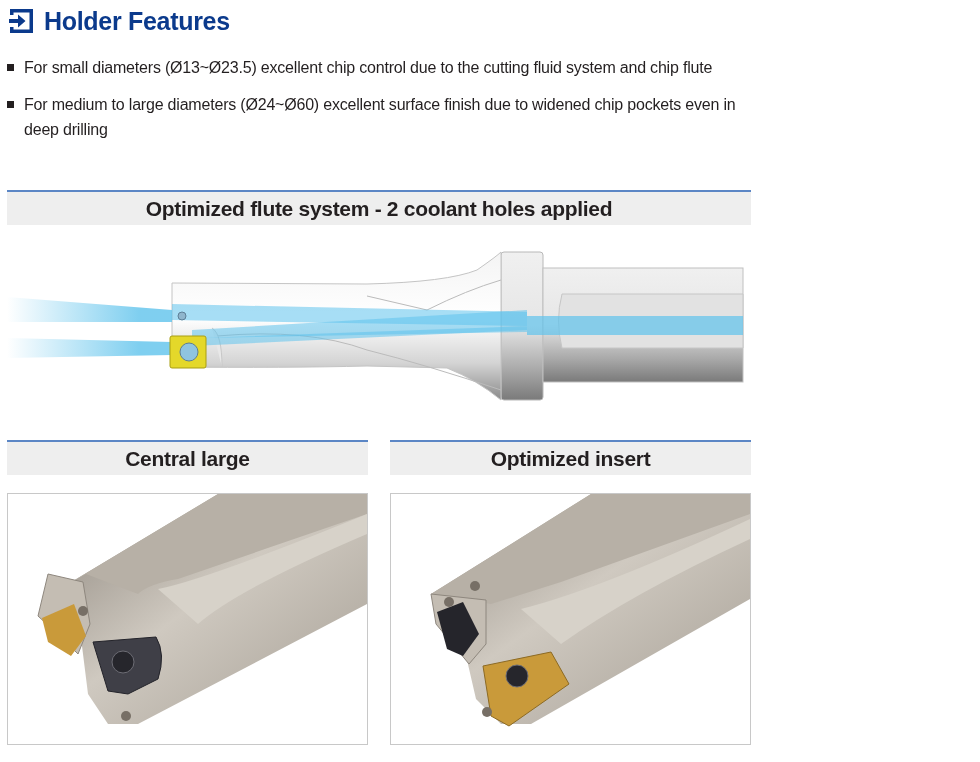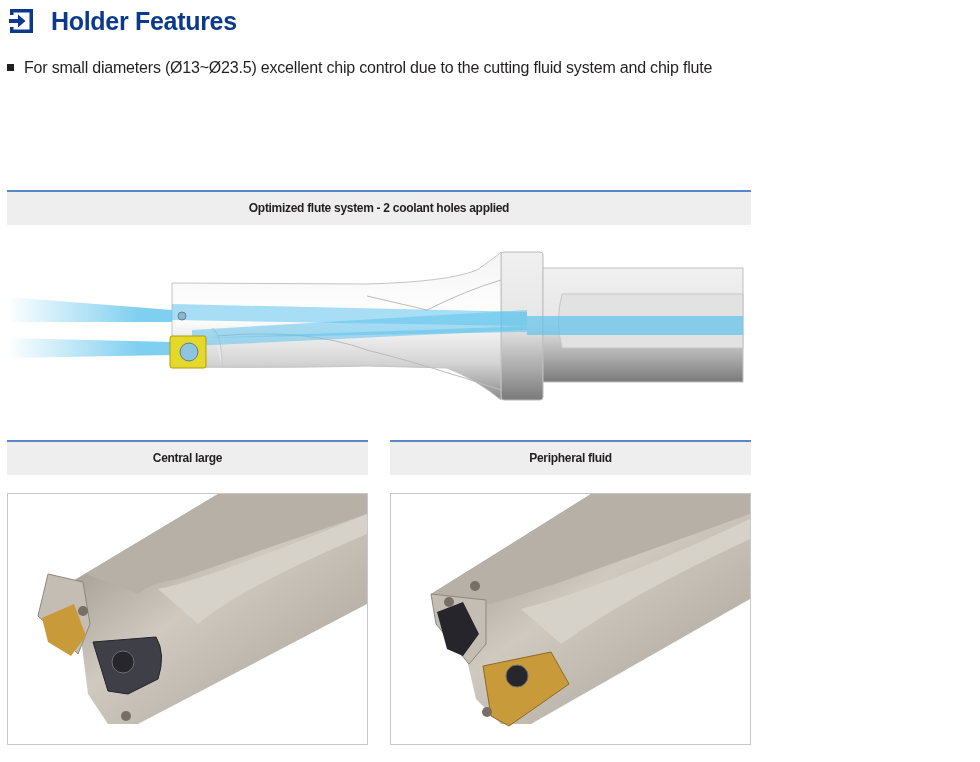--- a/index.html
+++ b/index.html
@@ -1,26 +1,26 @@
 <!DOCTYPE html>
 <html><head>
 <meta charset="utf-8">
 <style>
   html, body { margin: 0; padding: 0; background: #ffffff; }
   body { width: 980px; height: 762px; position: relative; overflow: hidden; font-family: "Liberation Sans", sans-serif; color: #231f20; }
 
-  .title-row { position: absolute; left: 7px; top: 4px; height: 34px; display: flex; align-items: center; gap: 7px; }
+  .title-row { position: absolute; left: 7px; top: 4px; height: 34px; display: flex; align-items: center; }
   .title-icon { width: 29px; height: 28px; margin-right: 8px; }
   .title-text { font-size: 25px; font-weight: bold; color: #0b3a8c; letter-spacing: -0.3px; }
 
   .bullets { position: absolute; left: 7px; top: 55px; width: 745px; margin: 0; padding: 0; list-style: none; }
   .bullet { position: relative; padding-left: 17px; font-size: 16px; line-height: 25px; color: #231f20; margin-bottom: 12px; letter-spacing: -0.2px; }
   .bullet-mark { position: absolute; left: 0; top: 9px; width: 7px; height: 7px; background: #231f20; }
 
-  .section-header { position: absolute; background: #eeeeee; border-top: 2px solid #5b86c5; text-align: center; font-weight: bold; font-size: 12px; color: #231f20; letter-spacing: -0.3px; }
+  .section-header { position: absolute; background: #eeeeee; border-top: 2px solid #5b86c5; text-align: center; font-weight: bold; font-size: 21px; color: #231f20; letter-spacing: -0.3px; }
   .sh-main { left: 7px; top: 190px; width: 744px; height: 33px; line-height: 33px; }
   .sh-central { left: 7px; top: 440px; width: 361px; height: 33px; line-height: 33px; }
   .sh-peripheral { left: 390px; top: 440px; width: 361px; height: 33px; line-height: 33px; }
 
   .drill-diagram { position: absolute; left: 7px; top: 240px; width: 744px; height: 170px; }
 
   .photo-frame { position: absolute; top: 493px; width: 359px; height: 250px; border: 1px solid #c8c8c8; background: #fff; overflow: hidden; }
   .photo-central { left: 7px; }
   .photo-peripheral { left: 390px; }
   .photo-frame svg { display: block; }
@@ -33,20 +33,24 @@
     <path d="M3 2 H26 V26 H3 V20 H6.5 V22.5 H22.5 V5.5 H6.5 V8 H3 Z" fill="#0b3a8c"></path>
     <path d="M2 12 H11 V7.5 L18.5 14 L11 20.5 V16 H2 Z" fill="#0b3a8c"></path>
   </svg>
   <span class="title-text">Holder Features</span>
 </div>
 
 <ul class="bullets">
   <li class="bullet">
     <span class="bullet-mark"></span>
     <span>For small diameters (Ø13~Ø23.5) excellent chip control due to the cutting fluid system and chip flute</span>
+  </li>
+  <li class="bullet">
+    <span class="bullet-mark"></span>
+    <span>For medium to large diameters (Ø24~Ø60) excellent surface finish due to widened chip pockets even in deep drilling</span>
   </li>
 </ul>
 
 <div class="section-header sh-main">Optimized flute system - 2 coolant holes applied</div>
 
 <div class="drill-diagram">
   <svg width="744" height="170" viewBox="0 0 744 170">
     <defs>
       <linearGradient id="bodyGrad" x1="0" y1="0" x2="0" y2="1">
         <stop offset="0" stop-color="#f4f4f4"></stop>
@@ -85,21 +89,21 @@
     <rect x="520" y="76" width="216" height="19" fill="#5fc3ec" opacity="0.7"></rect>
 
     <circle cx="175" cy="76" r="4" fill="#8fb5cc" stroke="#5d7f97"></circle>
 
     <rect x="163" y="96" width="36" height="32" rx="2" fill="#e4d82a" stroke="#a99e12"></rect>
     <circle cx="182" cy="112" r="9" fill="#8fc4e0" stroke="#5c7e96"></circle>
   </svg>
 </div>
 
 <div class="section-header sh-central">Central large</div>
-<div class="section-header sh-peripheral">Peripheral fluid</div>
+<div class="section-header sh-peripheral">Optimized insert</div>
 
 <div class="photo-frame photo-central">
   <svg width="359" height="250" viewBox="0 0 359 250">
     <defs>
       <linearGradient id="metalA" x1="0" y1="0" x2="1" y2="1">
         <stop offset="0" stop-color="#8e877e"></stop>
         <stop offset="0.45" stop-color="#cfc9c0"></stop>
         <stop offset="1" stop-color="#a59e94"></stop>
       </linearGradient>
     </defs>

